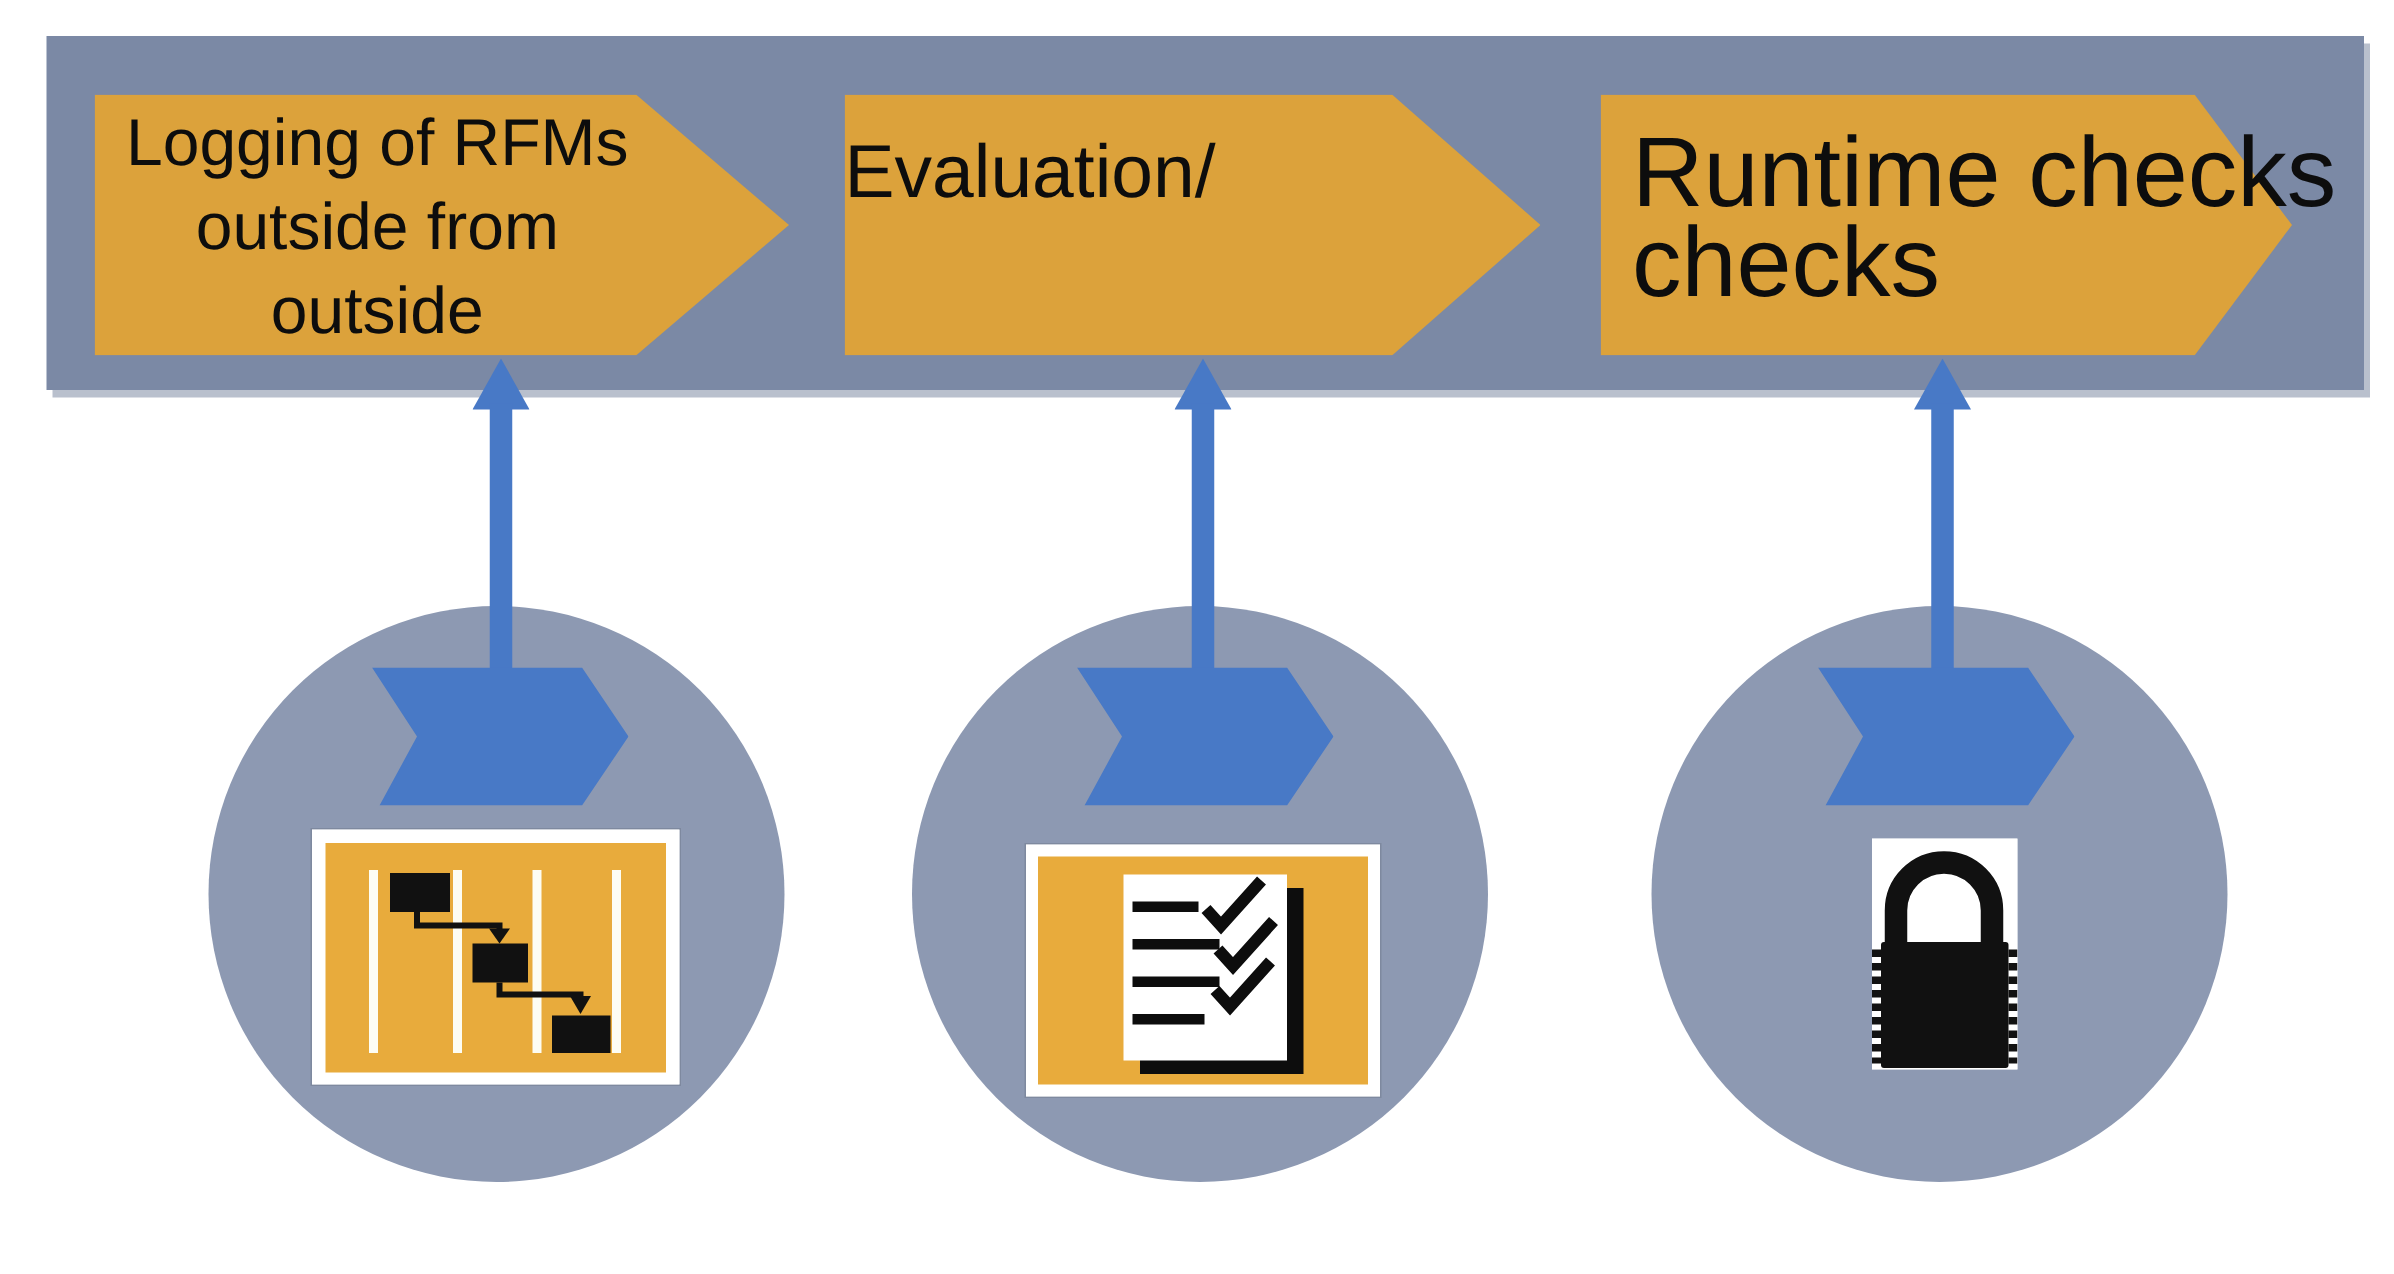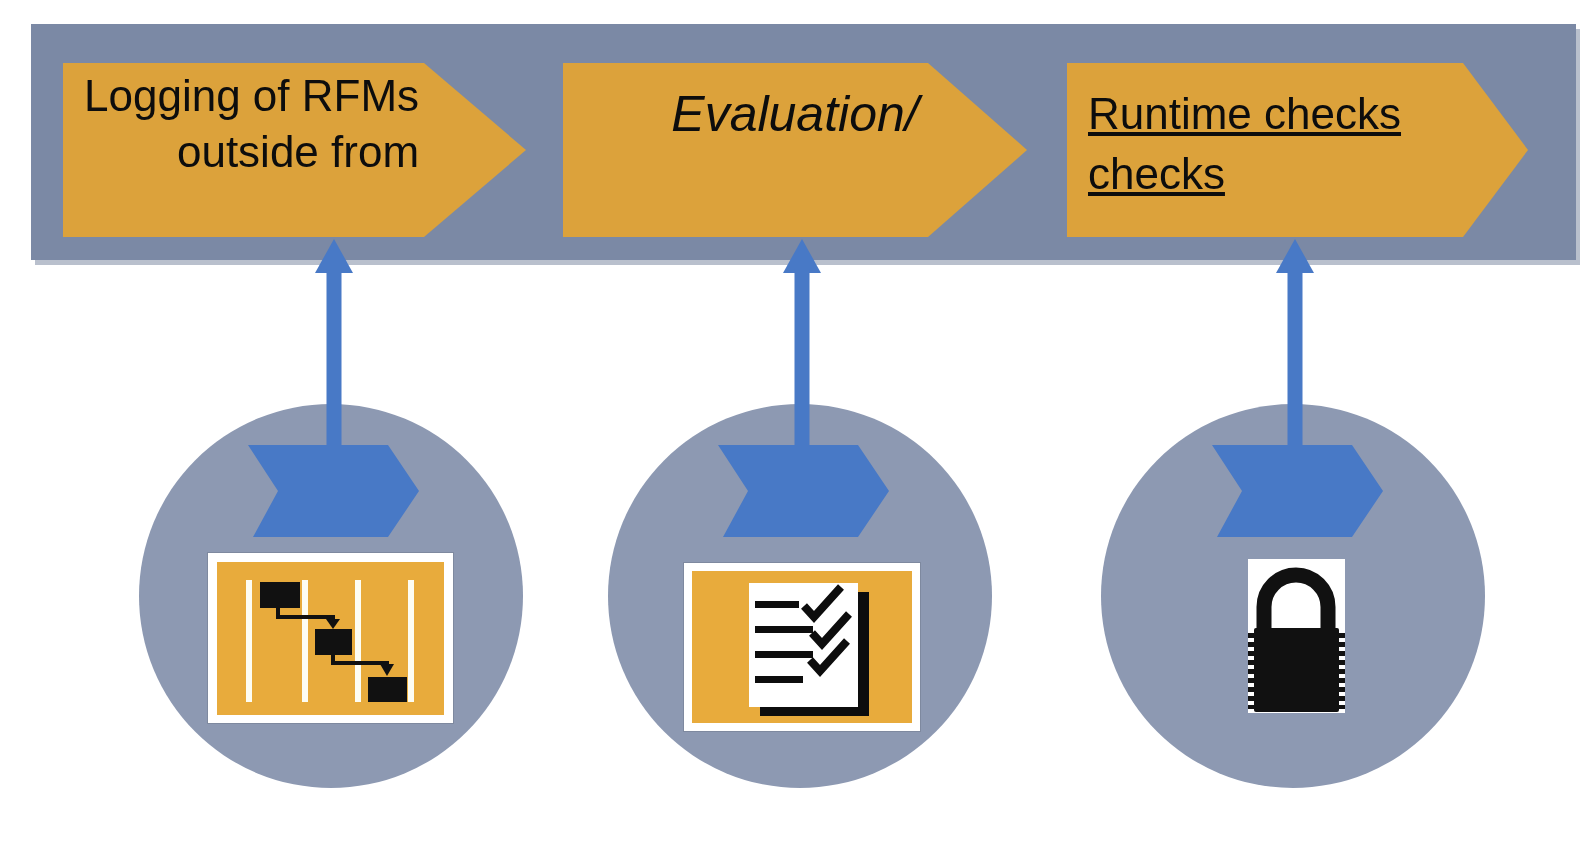--- a/index.html
+++ b/index.html
@@ -20,23 +20,23 @@
     background:var(--c-band);
     box-shadow:4px 5px 0 0 #b9c0cd;
   }
   .proc-arrow{
     position:absolute;top:63px;height:174px;background:var(--c-arrow-orange);
   }
   .arrow-label{
     position:absolute;color:var(--c-text);white-space:nowrap;
   }
   .arrow-label .ln{display:block;}
-  .lbl-1{left:84px;top:68px;font-size:44px;line-height:56px;text-align:right;}
-  .lbl-2{left:563px;top:84px;width:464px;font-size:50px;line-height:60px;text-align:center;font-style:italic;}
-  .lbl-3{left:1088px;top:84px;font-size:44px;line-height:60px;text-align:left;text-decoration:underline;}
+  .lbl-1{left:84px;top:68px;font-size:44px;line-height:56px;text-align:center;}
+  .lbl-2{left:563px;top:84px;width:464px;font-size:50px;line-height:60px;}
+  .lbl-3{left:1088px;top:84px;font-size:66px;line-height:60px;text-align:left;}
   .circle{
     position:absolute;top:404px;width:384px;height:384px;border-radius:50%;
     background:var(--c-circle);
   }
   .connector{position:absolute;top:239px;width:38px;height:209px;}
   .chevron{position:absolute;top:445px;width:171px;height:92px;}
   .icon-frame{
     position:absolute;background:#ffffff;
     box-shadow:0 0 0 1px rgba(0,0,0,0.10);
   }
@@ -50,20 +50,21 @@
 
   <div class="band"></div>
 
   <div class="proc-arrow" style="left:63px;width:463px;clip-path:polygon(0 0,361px 0,100% 50%,361px 100%,0 100%);"></div>
   <div class="proc-arrow" style="left:563px;width:464px;clip-path:polygon(0 0,365px 0,100% 50%,365px 100%,0 100%);"></div>
   <div class="proc-arrow" style="left:1067px;width:461px;clip-path:polygon(0 0,396px 0,100% 50%,396px 100%,0 100%);"></div>
 
   <div class="arrow-label lbl-1">
     <span class="ln">Logging of RFMs</span>
     <span class="ln">outside from</span>
+    <span class="ln">outside</span>
   </div>
   <div class="arrow-label lbl-2">
     <span class="ln">Evaluation/</span>
   </div>
   <div class="arrow-label lbl-3">
     <span class="ln">Runtime checks</span>
     <span class="ln">checks</span>
   </div>
 
   <div class="circle" style="left:139px;"></div>

